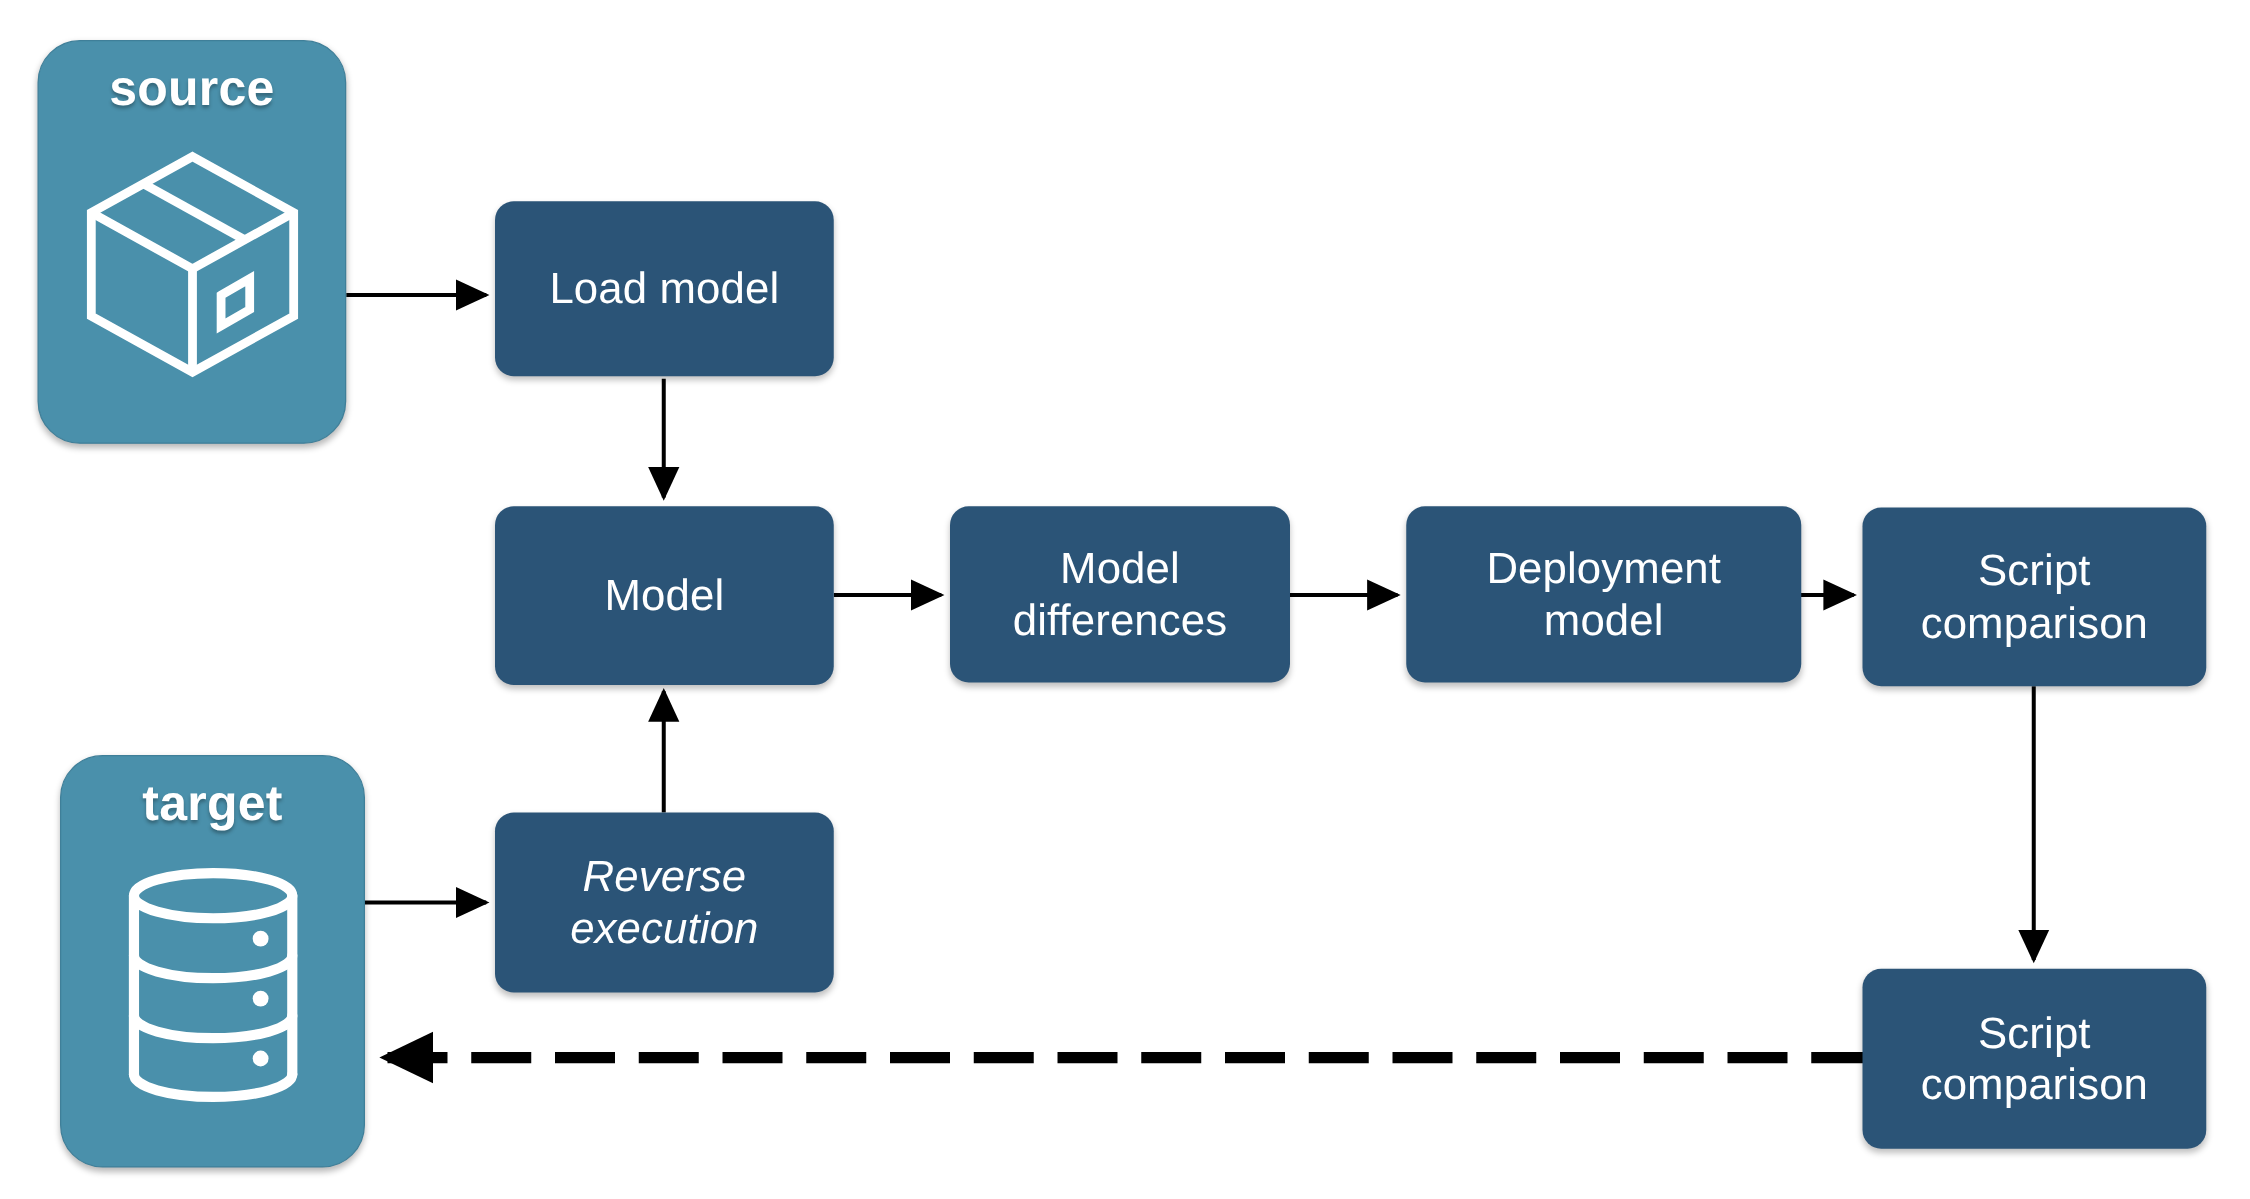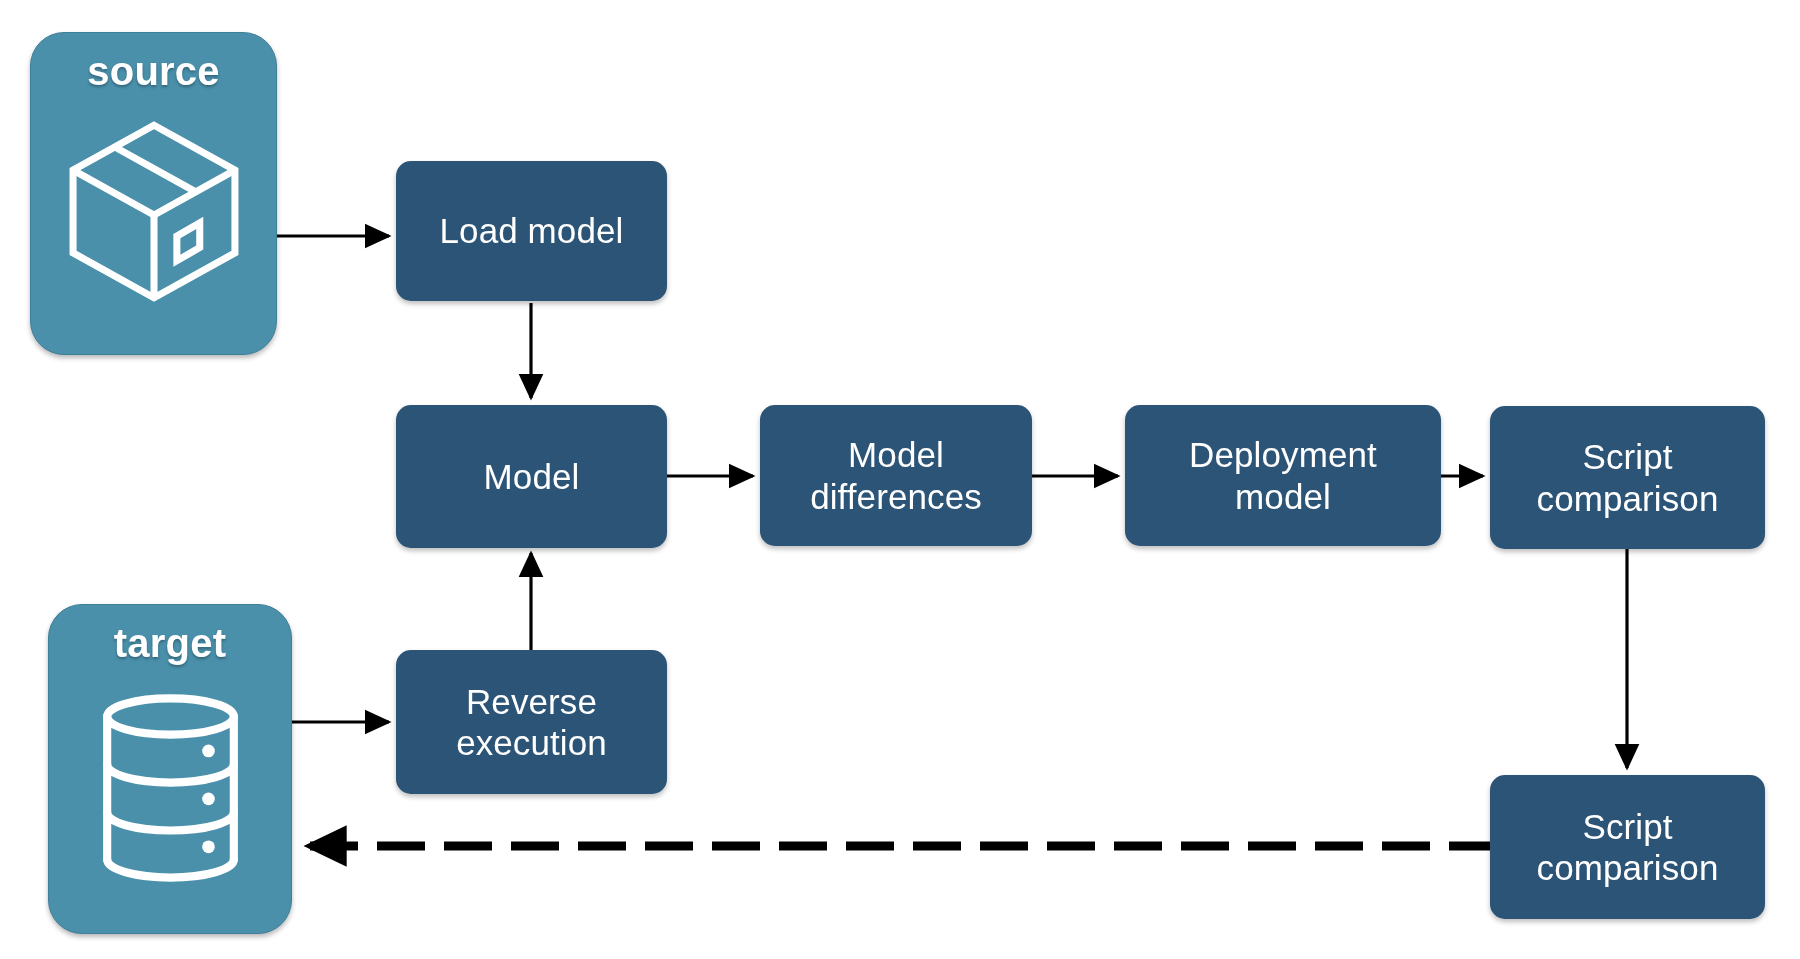--- a/index.html
+++ b/index.html
@@ -184,21 +184,21 @@
     </div>
   </div>
 
   <div class="pbox" style="left:1490px;top:406px;width:275px;height:143px;background:#2b5477;">
     <div>
       <span>Script</span>
       <span>comparison</span>
     </div>
   </div>
 
-  <div class="pbox" style="left:396px;top:650px;width:271px;height:144px;background:#2b5477;">
+  <div class="pbox" style="left:396px;top:650px;width:271px;height:144px;background:#2b5477;font-style:italic;">
     <div>
       <span>Reverse</span>
       <span>execution</span>
     </div>
   </div>
 
   <div class="pbox" style="left:1490px;top:775px;width:275px;height:144px;background:#2b5477;">
     <div>
       <span>Script</span>
       <span>comparison</span>

